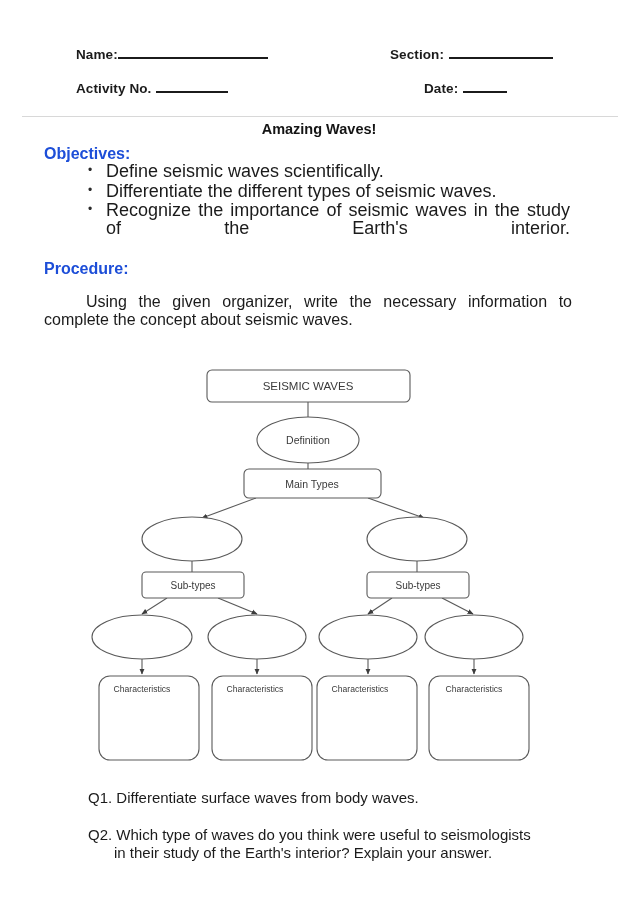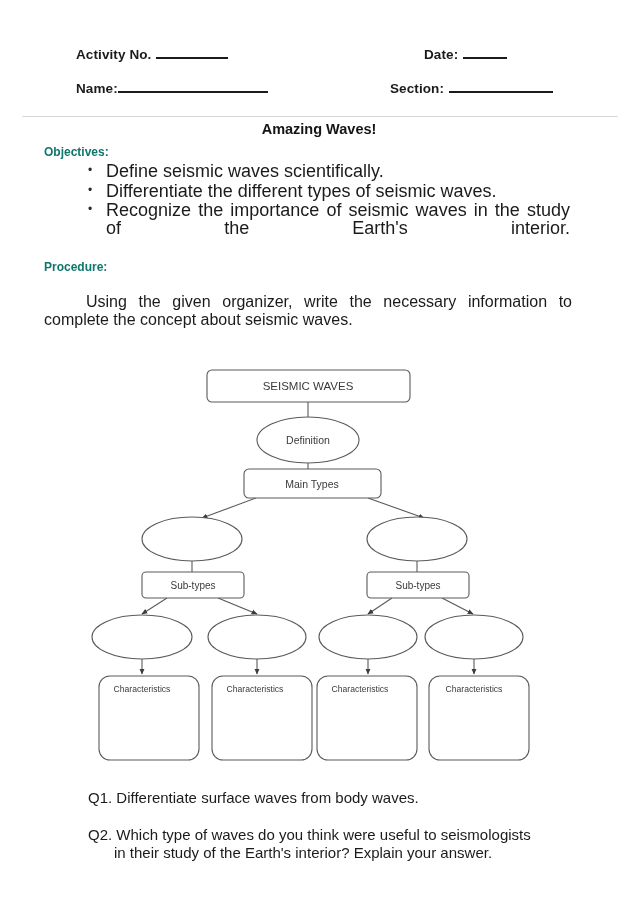--- a/index.html
+++ b/index.html
@@ -67,23 +67,23 @@
     width: 638px;
     text-align: center;
     font-size: 14.5px;
     font-weight: bold;
     color: #141414;
   }
 
   
   .sec-label {
     position: absolute;
-    font-size: 12px;
+    font-size: 16px;
     font-weight: bold;
-    color: #0f766e;
+    color: #1d4ed8;
   }
   .objectives-label { left: 44px; top: 145px; }
   .procedure-label  { left: 44px; top: 260px; }
 
   .obj-list {
     position: absolute;
     left: 78px;
     top: 163px;
     width: 492px;
     margin: 0;
@@ -150,33 +150,33 @@
   .node-text {
     font-family: "Liberation Sans", sans-serif;
     fill: #3a3a3a;
   }
 </style>
 </head>
 <body>
 
 <div class="header">
   <div class="hdr-row">
+    <div class="hdr-item hdr-name">
+      <span>Name:</span><span class="blank b-name"></span>
+    </div>
+    <div class="hdr-item hdr-section">
+      <span>Section:</span><span class="blank b-section"></span>
+    </div>
+  </div>
+  <div class="hdr-row">
     <div class="hdr-item hdr-activity">
       <span>Activity No.</span><span class="blank b-activity"></span>
     </div>
     <div class="hdr-item hdr-date">
       <span>Date:</span><span class="blank b-date"></span>
-    </div>
-  </div>
-  <div class="hdr-row">
-    <div class="hdr-item hdr-name">
-      <span>Name:</span><span class="blank b-name"></span>
-    </div>
-    <div class="hdr-item hdr-section">
-      <span>Section:</span><span class="blank b-section"></span>
     </div>
   </div>
 </div>
 
 <div class="divider"></div>
 
 <div class="doc-title">Amazing Waves!</div>
 
 <div class="sec-label objectives-label">Objectives:</div>
 <ul class="obj-list">

